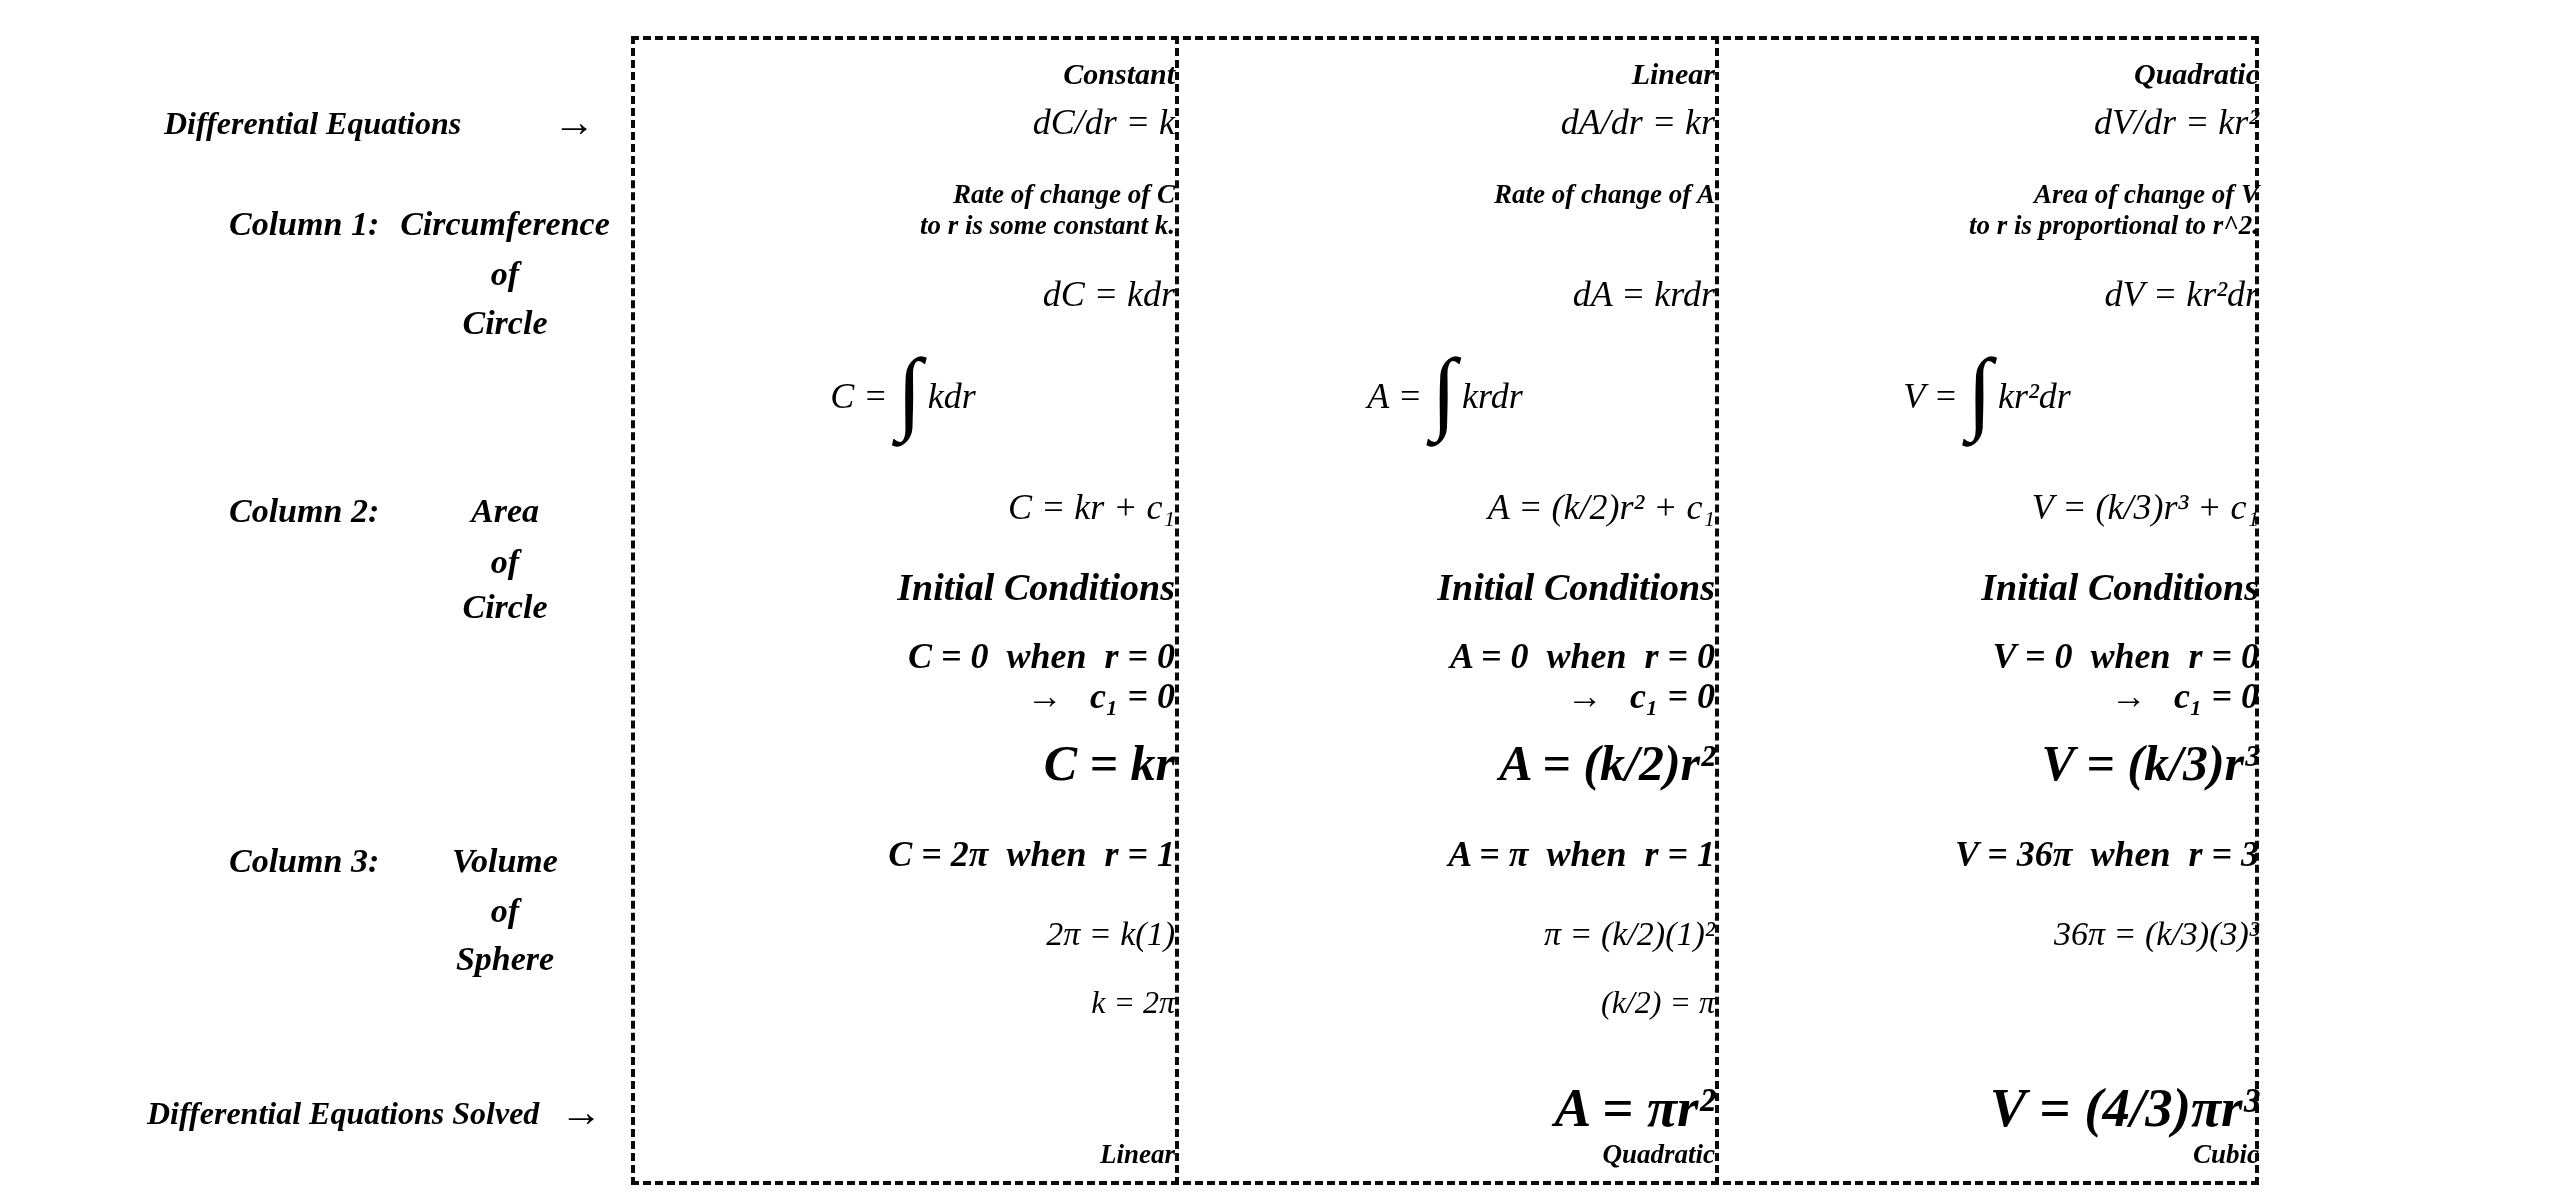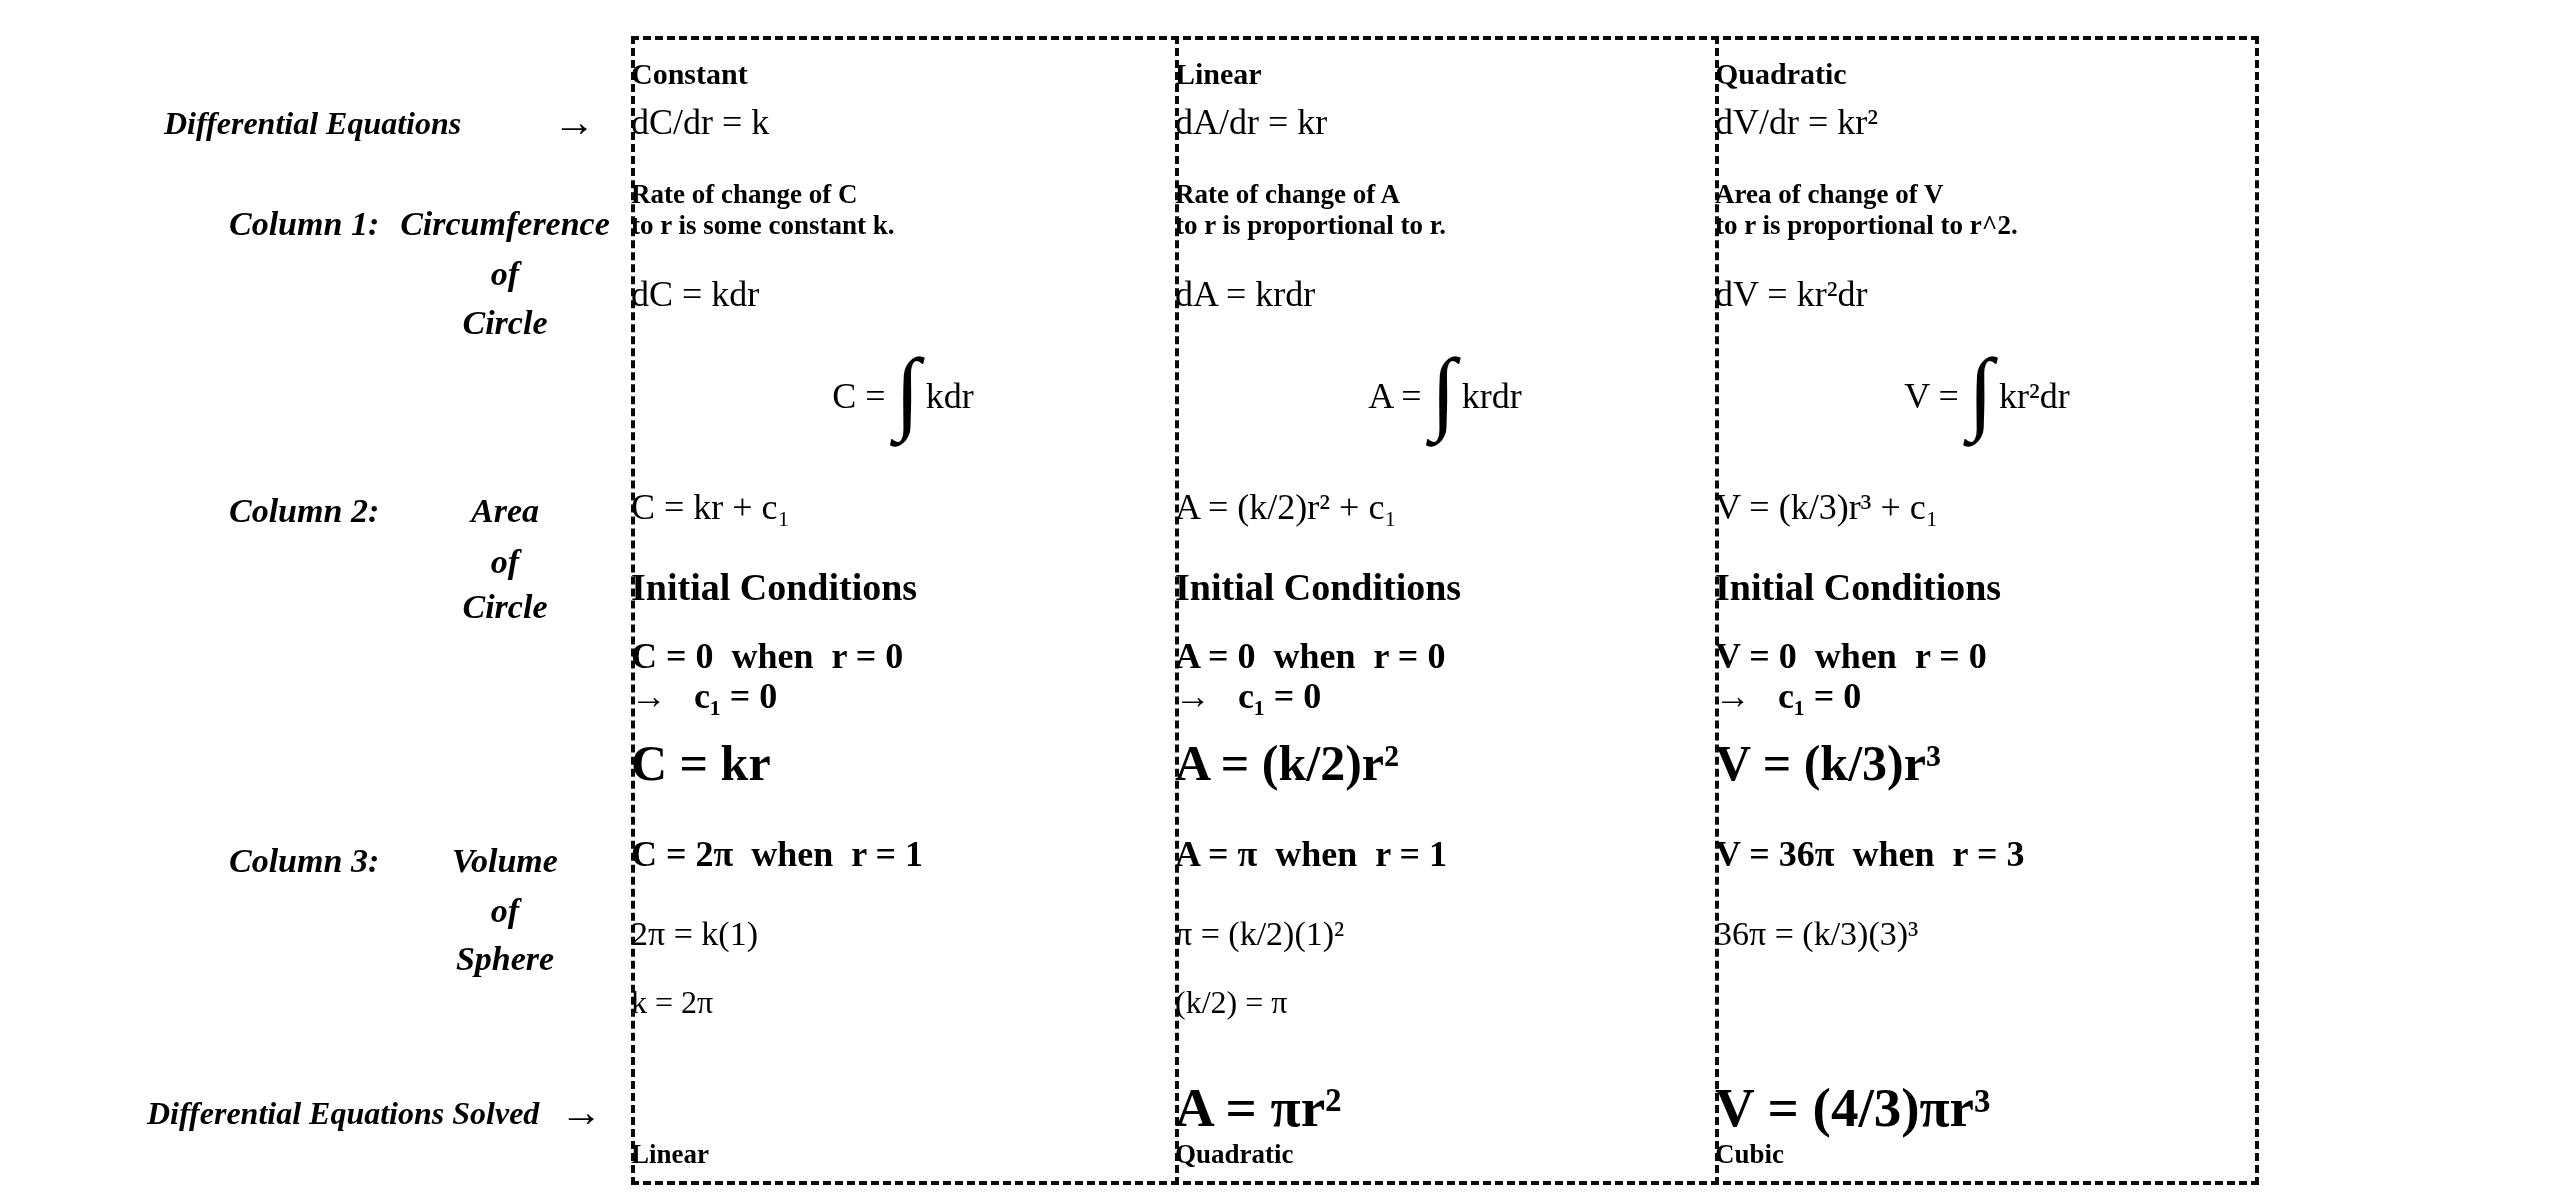--- a/index.html
+++ b/index.html
@@ -29,23 +29,24 @@
   .divider.d2 { left: 1715px; }
 
   
   .col { position: absolute; top: 36px; height: 1149px; }
   .col.c1 { left: 631px; width: 544px; }
   .col.c2 { left: 1175px; width: 540px; }
   .col.c3 { left: 1715px; width: 544px; }
 
   .row {
     position: absolute; left: 0; width: 100%;
-    text-align: left;
+    text-align: right;
     transform: translateY(-50%);
     white-space: pre;
+    font-style: italic;
     line-height: 1.1;
   }
   .hdr   { top: 37px;   font-size: 30px; font-weight: bold; }
   .deq   { top: 87px;  font-size: 36px; }
   .rate1 { top: 159px;  font-size: 27px; font-weight: bold; }
   .rate2 { top: 190px;  font-size: 27px; font-weight: bold; }
   .sep   { top: 259px;  font-size: 36px; }
   .intg  { top: 360px;  font-size: 36px; display: flex; align-items: center; justify-content: center; }
   .int-sign { font-size: 92px; line-height: 0.9; margin: 0 5.7px 0 9.2px; transform: translateY(-4.6px); }
   .integ { top: 472px;  font-size: 36px; }
@@ -130,21 +131,20 @@
     <div class="row cond2">C = 2π  when  r = 1</div>
     <div class="row sub">2π = k(1)</div>
     <div class="row ksol">k = 2π</div>
     <div class="row ftr">Linear</div>
   </div>
 
   <div class="col c2">
     <div class="row hdr">Linear</div>
     <div class="row deq">dA/dr = kr</div>
     <div class="row rate1">Rate of change of A</div>
-    <div class="row rate2">to r is proportional to r.</div>
     <div class="row sep">dA = krdr</div>
     <div class="row intg">
       <span>A =</span>
       <span class="int-sign">∫</span>
       <span>krdr</span>
     </div>
     <div class="row integ">A = (k/2)r² + c₁</div>
     <div class="row ict">Initial Conditions</div>
     <div class="row iccond">A = 0  when  r = 0</div>
     <div class="row icres">→   c₁ = 0</div>

